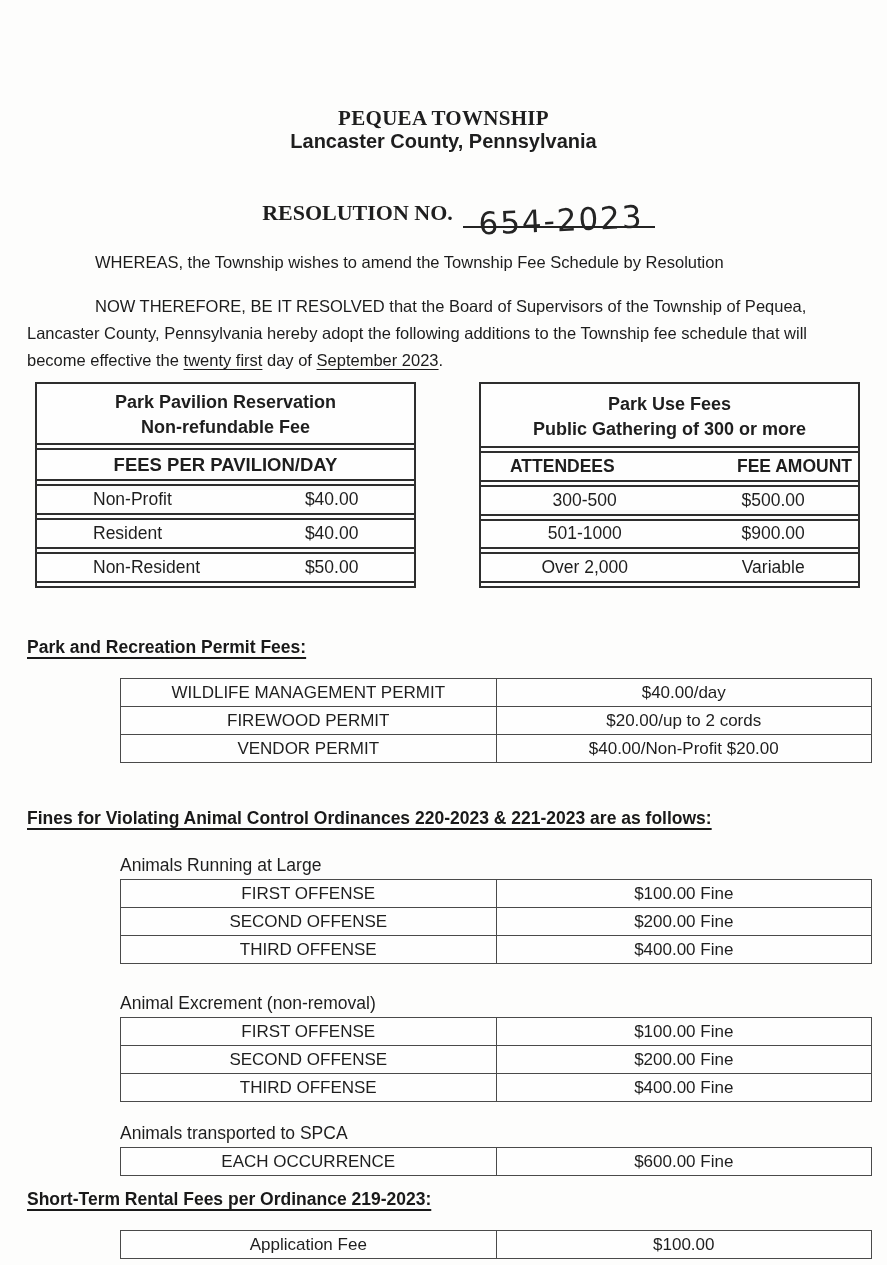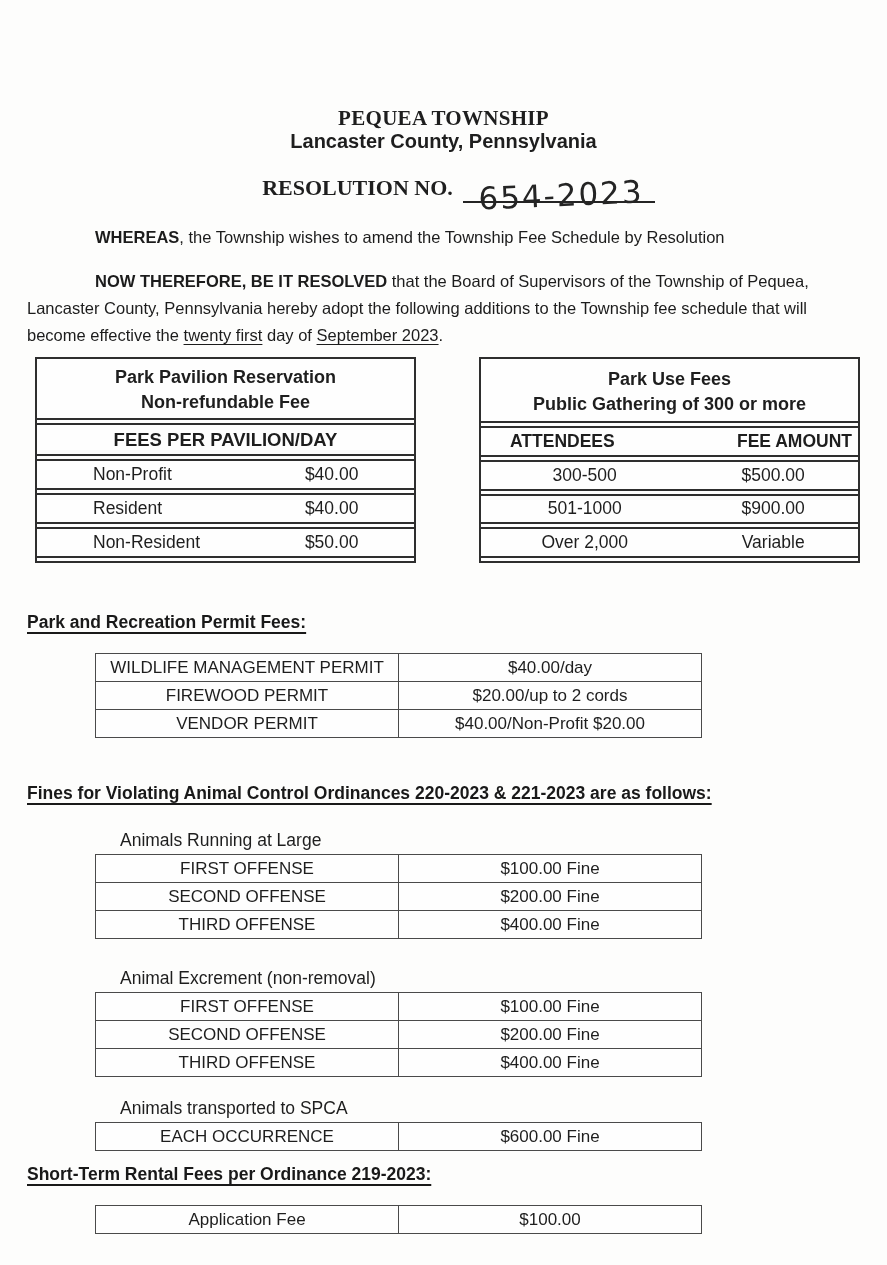--- a/index.html
+++ b/index.html
@@ -12,42 +12,42 @@
   .doc-header { text-align:center; padding-top:106px; }
   .doc-title {
     font-family:"Liberation Serif", serif; font-weight:bold;
     font-size:21px; line-height:24px; letter-spacing:0.3px;
   }
   .doc-subtitle {
     font-family:Liberation Sans, sans-serif; font-weight:bold;
     font-size:20px; line-height:23px;
   }
   .resolution-line {
-    margin-top:16px; height:40px;
+    margin-top:41px; height:40px;
     font-family:"Liberation Serif", serif; font-weight:bold;
     font-size:22px; line-height:30px; white-space:nowrap;padding-left:30px;
   }
   .res-blank {
     display:inline-block; width:192px; height:32px; margin-left:10px;
     border-bottom:2.5px solid #242424; position:relative; vertical-align:-8px;
   }
   .handwriting {
     position:absolute; left:2px; bottom:-9px; width:100%;
     font-family:"DejaVu Sans", sans-serif; font-weight:400;
     font-size:31px; letter-spacing:2px; color:#242424;
     transform:rotate(-2.5deg); text-align:center;
   }
   
   .para {
     margin:0 27px; font-size:16.5px; line-height:27px; color:#1c1c1c;
   }
   .para-whereas { margin-top:15px; }
   .para-resolved { margin-top:17px; }
   .indent { text-indent:68px; }
-  .para b { font-weight:bold; }
+  .para b { font-weight:normal; }
   .para u { text-underline-offset:3px; }
   
   .top-tables {
     display:flex; justify-content:space-between;
     margin:8px 27px 0 35px;
   }
   .boxtable {
     border-collapse:separate; border-spacing:0 3px;
     border:2.5px solid #2e2e2e; width:381px; background:#fefefe;
     table-layout:fixed;
@@ -78,21 +78,21 @@
   }
   .h-permit { margin-top:48px; }
   .h-fines  { margin-top:44px; }
   .h-rental { margin-top:12px; }
   .sub-label { margin:0 0 3px 120px; font-size:17.5px; line-height:21px; }
   .sl-1 { margin-top:26px; }
   .sl-2 { margin-top:29px; }
   .sl-3 { margin-top:21px; }
   
   .linetable {
-    border-collapse:collapse; margin-left:95px; width:607px;
+    border-collapse:collapse; margin-left:120px; width:752px;
     background:#fefefe; table-layout:fixed;
   }
   .linetable td {
     border:1.8px solid #4a4a4a; text-align:center;
     font-size:17px; line-height:21px; padding:3px 4px;
   }
   .linetable col.c1 { width:50%; }
   .t-permit { margin-top:20px; }
   .t-rental { margin-top:20px; }
 </style>

